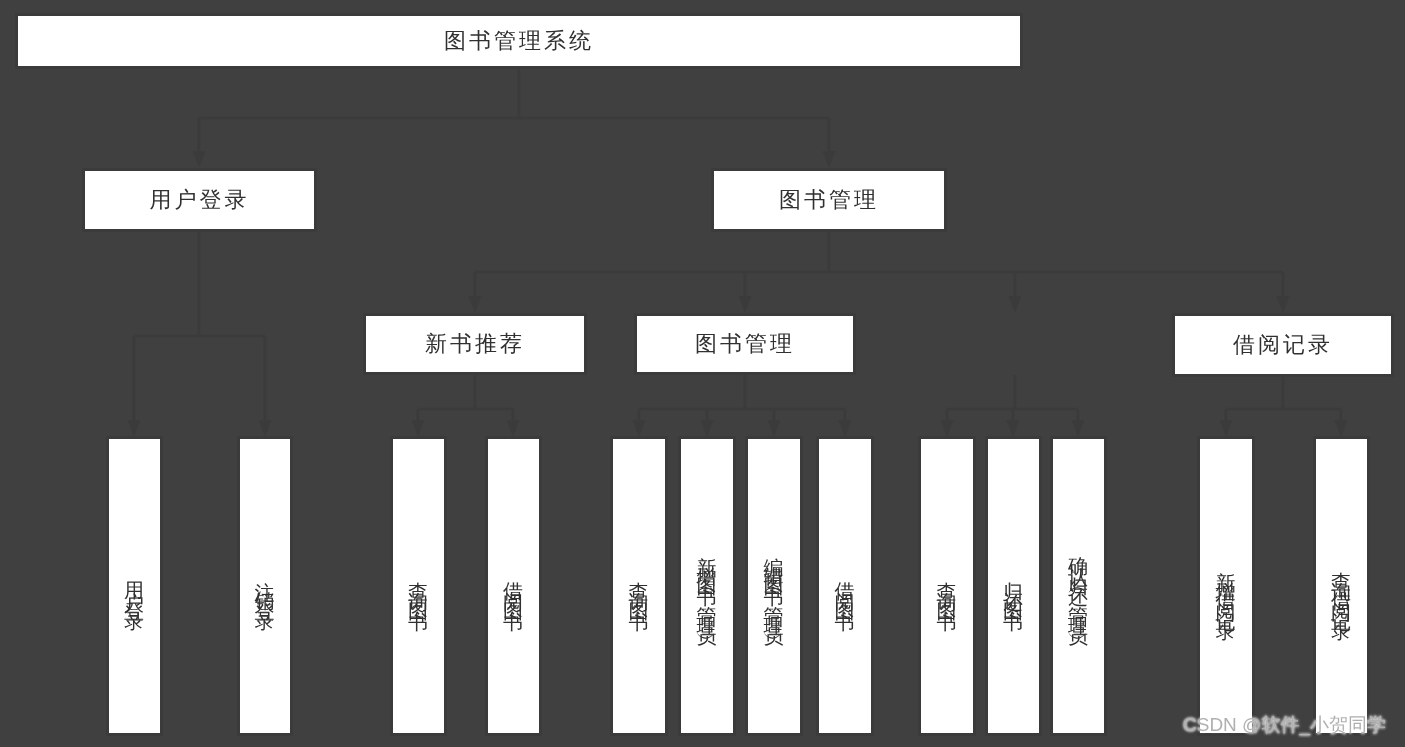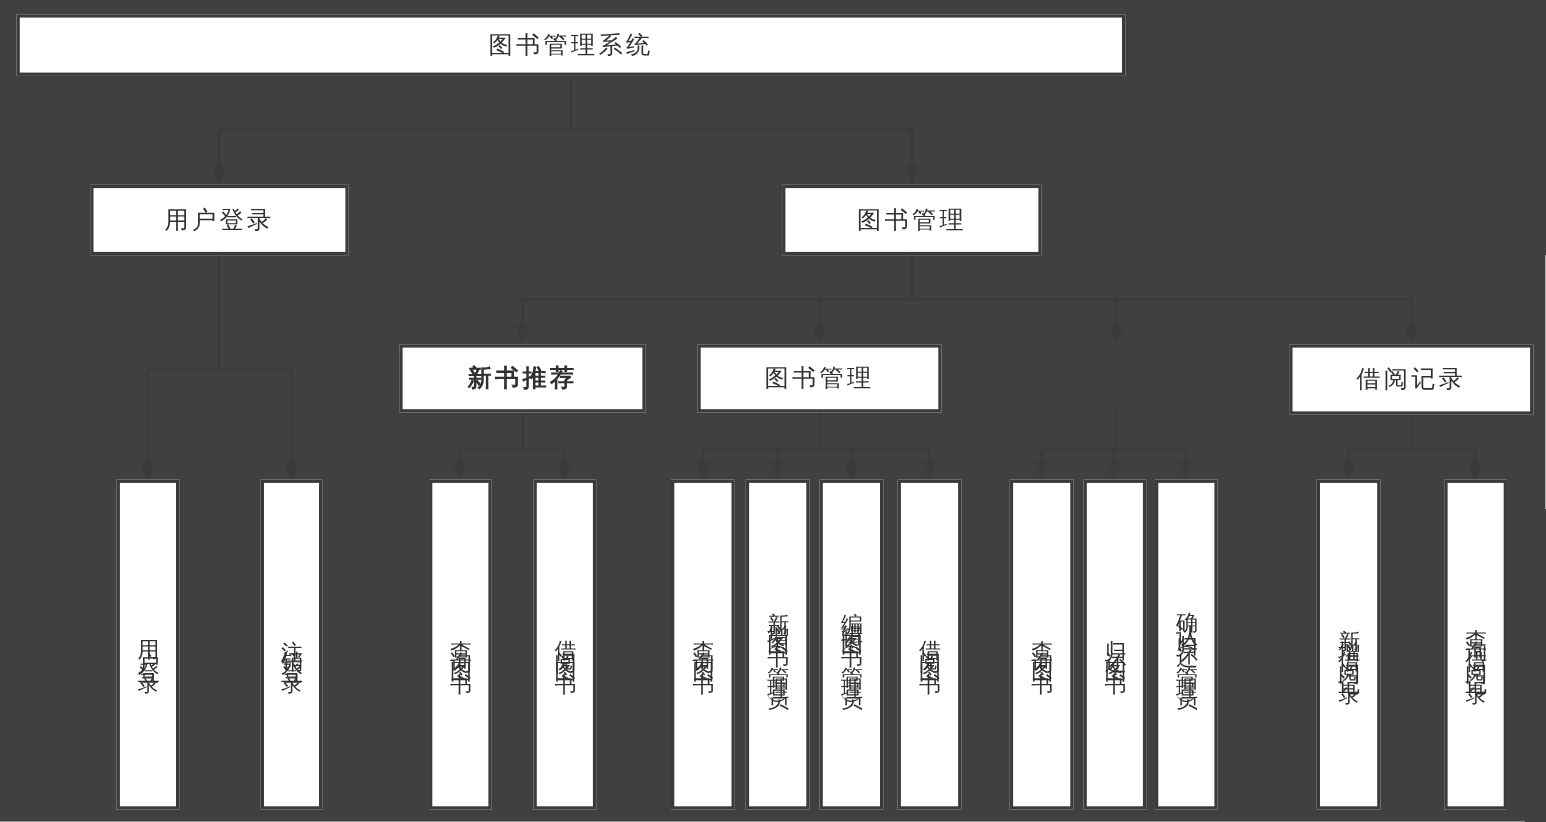--- a/index.html
+++ b/index.html
@@ -117,21 +117,21 @@
     <span>图书管理系统</span>
   </div>
 
   <div class="node h" style="left:82px; top:168px; width:235px; height:64px;">
     <span>用户登录</span>
   </div>
   <div class="node h" style="left:711px; top:168px; width:236px; height:64px;">
     <span>图书管理</span>
   </div>
 
-  <div class="node h" style="left:363px; top:313px; width:224px; height:62px;font-weight:bold;">
+  <div class="node h" style="left:363px; top:313px; width:224px; height:62px;">
     <span>新书推荐</span>
   </div>
   <div class="node h" style="left:634px; top:313px; width:222px; height:62px;">
     <span>图书管理</span>
   </div>
   <div class="node h" style="left:1172px; top:313px; width:222px; height:64px;">
     <span>借阅记录</span>
   </div>
 
   <div class="node v" style="left:106px; top:436px; width:57px; height:300px;">
@@ -171,14 +171,15 @@
     <span>确认归还（管理员）</span>
   </div>
 
   <div class="node v" style="left:1197px; top:436px; width:58px; height:300px;">
     <span>新增借阅记录</span>
   </div>
   <div class="node v" style="left:1313px; top:436px; width:57px; height:300px;">
     <span>查询借阅记录</span>
   </div>
 
+  <div class="watermark">CSDN @软件_小贺同学</div>
 
 </div>
 
 </body></html>

